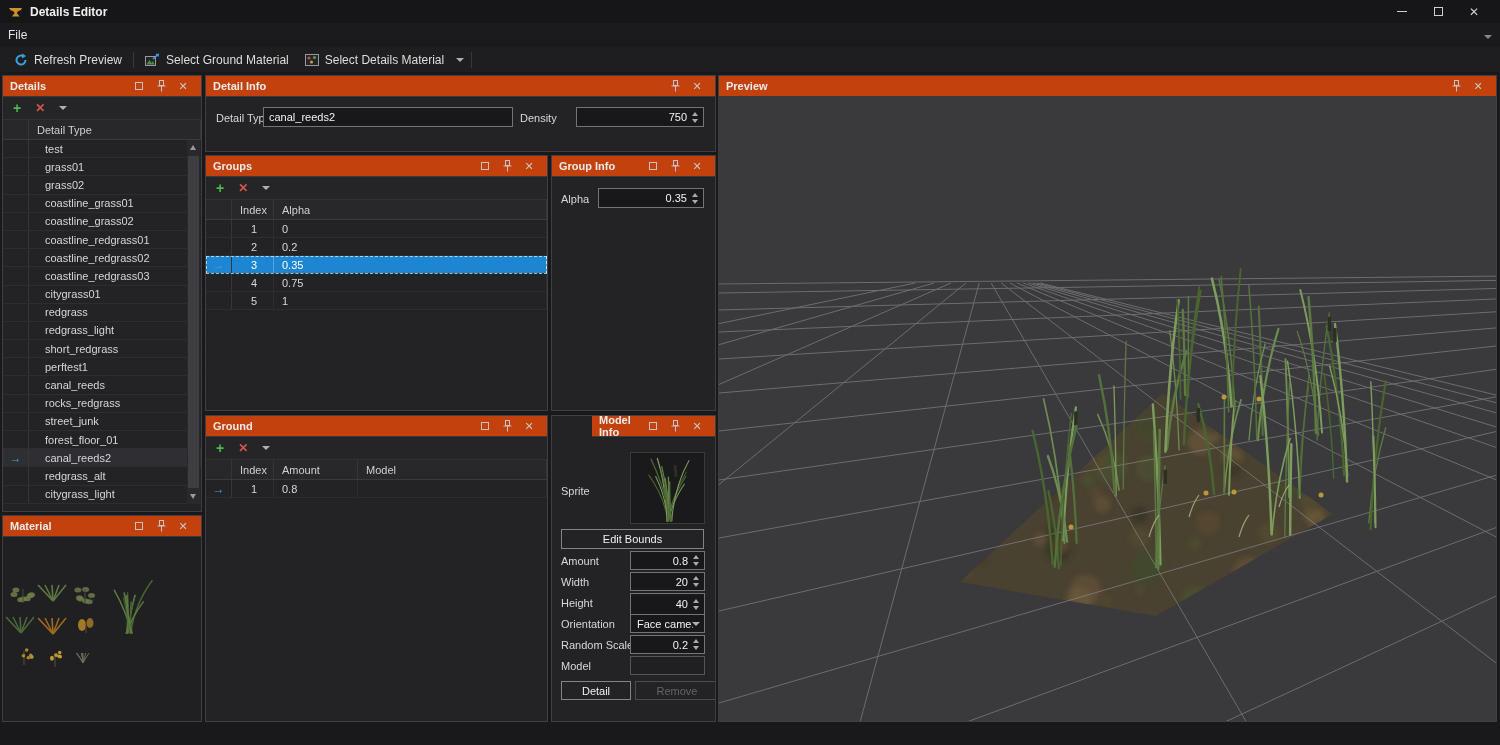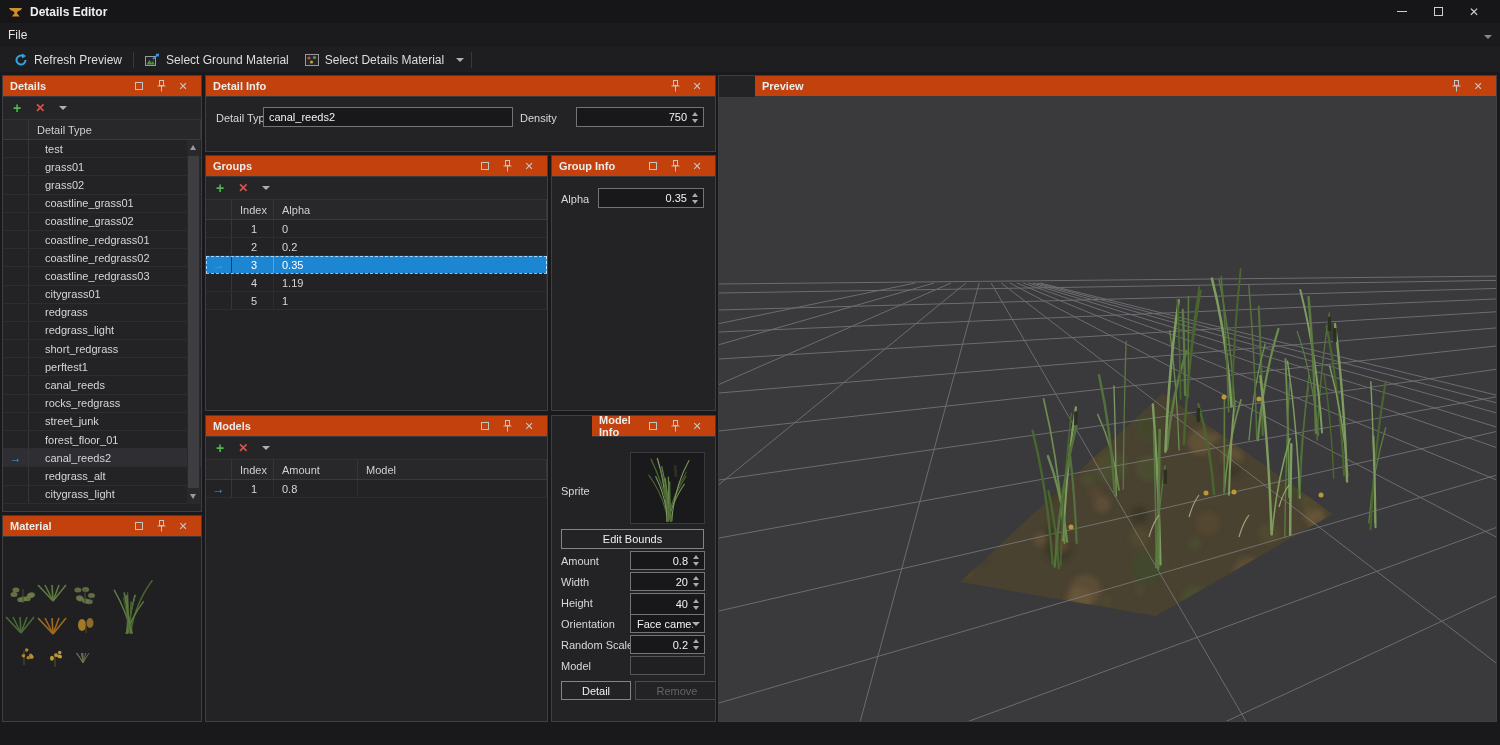--- a/index.html
+++ b/index.html
@@ -405,21 +405,21 @@
         <div class="trow selblue">
           <div class="gutter">
             <span class="rowarrow">→</span>
           </div>
           <div class="cell c-idx" style="width: 42px;">3</div>
           <div class="cell" style="flex: 1 1 0%;">0.35</div>
         </div>
         <div class="trow">
           <div class="gutter"></div>
           <div class="cell c-idx" style="width: 42px;">4</div>
-          <div class="cell" style="flex: 1 1 0%;">1.19</div>
+          <div class="cell" style="flex: 1 1 0%;">0.75</div>
         </div>
         <div class="trow">
           <div class="gutter"></div>
           <div class="cell c-idx" style="width: 42px;">5</div>
           <div class="cell" style="flex: 1 1 0%;">1</div>
         </div>
       </div>
   </div>
 </div>
 
@@ -445,21 +445,21 @@
       <span class="spinbtns">
           <span class="tri-up"></span>
           <span class="tri-dn"></span>
         </span>
     </div>
   </div>
 </div>
 
 <div class="panel" id="p-models" style="left:205px; top:415px; width:343px; height:307px;">
   <div class="phead">
-    <span class="ptitle">Models</span>
+    <span class="ptitle">Ground</span>
     <span class="hico">
         <span style="width:8px;height:8px;border:1px solid #c6c6c6;display:block"></span>
       </span>
     <span class="hico">
         <svg width="9" height="12" viewBox="0 0 9 12">
           <rect x="2.5" y="0.5" width="4" height="5" fill="none" stroke="#c6c6c6"></rect>
           <line x1="0.5" y1="6" x2="8.5" y2="6" stroke="#c6c6c6"></line>
           <line x1="4.5" y1="6" x2="4.5" y2="11.5" stroke="#c6c6c6"></line>
         </svg>
       </span>
@@ -574,21 +574,21 @@
     </div>
     <div class="btn" style="left:9px; top:244px; width:70px; height:19px;">
         <span>Detail</span>
       </div>
     <div class="btn disabled" style="left:83px; top:244px; width:84px; height:19px;">
         <span>Remove</span>
       </div>
   </div>
 </div>
 
-<div class="panel" id="p-preview" style="left:718px; top:75px; width:779px; height:647px;padding-left:36px;">
+<div class="panel" id="p-preview" style="left:718px; top:75px; width:779px; height:647px;">
   <div class="phead">
     <span class="ptitle">Preview</span>
     <span class="hico">
         <svg width="9" height="12" viewBox="0 0 9 12">
           <rect x="2.5" y="0.5" width="4" height="5" fill="none" stroke="#c6c6c6"></rect>
           <line x1="0.5" y1="6" x2="8.5" y2="6" stroke="#c6c6c6"></line>
           <line x1="4.5" y1="6" x2="4.5" y2="11.5" stroke="#c6c6c6"></line>
         </svg>
       </span>
     <span class="hico">✕</span>

